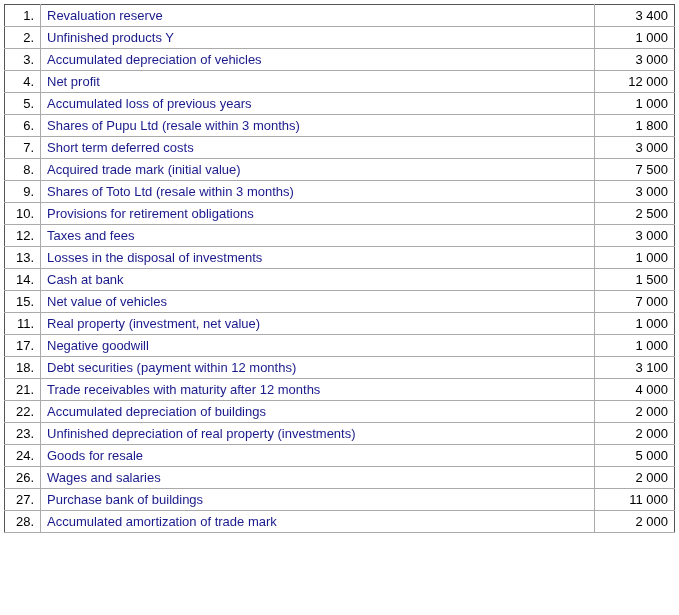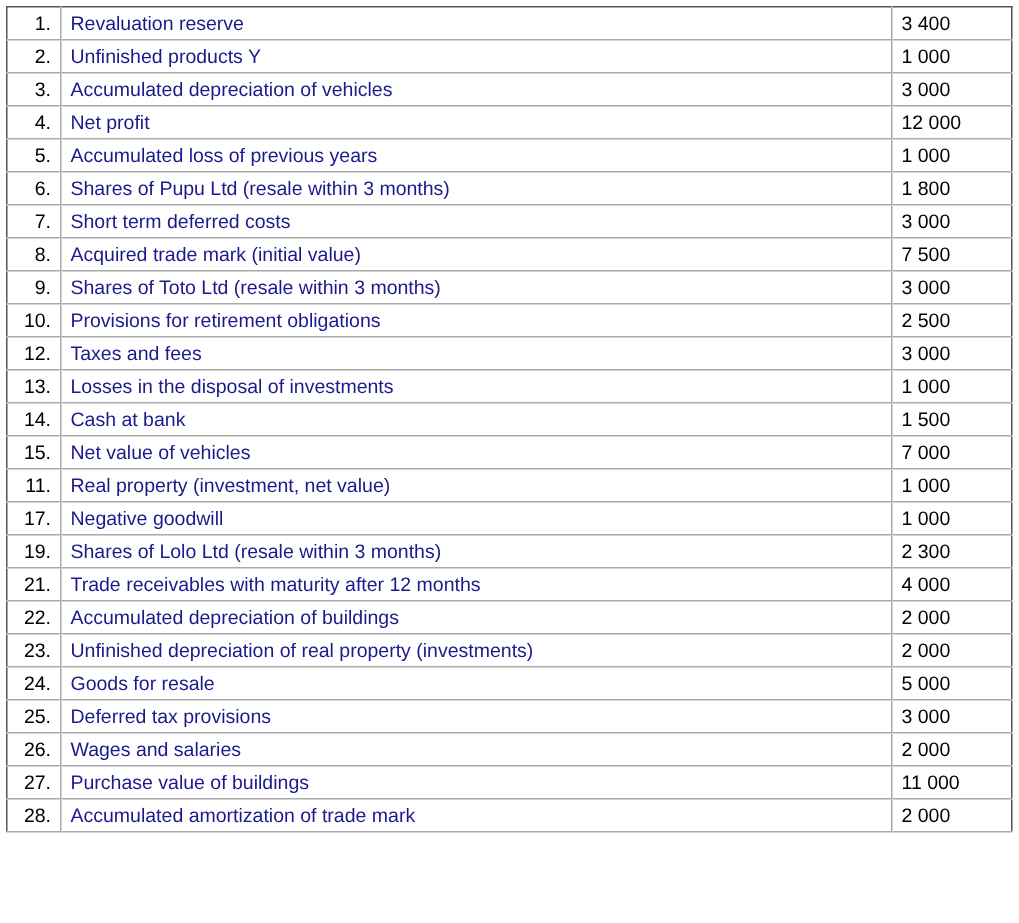--- a/index.html
+++ b/index.html
@@ -27,21 +27,21 @@
       color: #1a1a8c;
     }
     td:first-child {
       color: #000;
       width: 36px;
       text-align: right;
       border-right: 1px solid #aaa;
     }
     td:last-child {
       width: 80px;
-      text-align: left;
+      text-align: right;
       border-right: none;
       color: #000;
     }
     tr:nth-child(odd) {
       background-color: #fff;
     }
     tr:nth-child(even) {
       background-color: #fff;
     }
   </style>
@@ -124,23 +124,23 @@
         <td>11.</td>
         <td>Real property (investment, net value)</td>
         <td>1 000</td>
       </tr>
       <tr>
         <td>17.</td>
         <td>Negative goodwill</td>
         <td>1 000</td>
       </tr>
       <tr>
-        <td>19.</td>
-        <td>Shares of Lolo Ltd (resale within 3 months)</td>
-        <td>2 300</td>
+        <td>18.</td>
+        <td>Debt securities (payment within 12 months)</td>
+        <td>3 100</td>
       </tr>
       <tr>
         <td>21.</td>
         <td>Trade receivables with maturity after 12 months</td>
         <td>4 000</td>
       </tr>
       <tr>
         <td>22.</td>
         <td>Accumulated depreciation of buildings</td>
         <td>2 000</td>
@@ -149,32 +149,27 @@
         <td>23.</td>
         <td>Unfinished depreciation of real property (investments)</td>
         <td>2 000</td>
       </tr>
       <tr>
         <td>24.</td>
         <td>Goods for resale</td>
         <td>5 000</td>
       </tr>
       <tr>
-        <td>25.</td>
-        <td>Deferred tax provisions</td>
-        <td>3 000</td>
-      </tr>
-      <tr>
         <td>26.</td>
         <td>Wages and salaries</td>
         <td>2 000</td>
       </tr>
       <tr>
         <td>27.</td>
-        <td>Purchase value of buildings</td>
+        <td>Purchase bank of buildings</td>
         <td>11 000</td>
       </tr>
       <tr>
         <td>28.</td>
         <td>Accumulated amortization of trade mark</td>
         <td>2 000</td>
       </tr>
     </tbody>
 </table>
 

